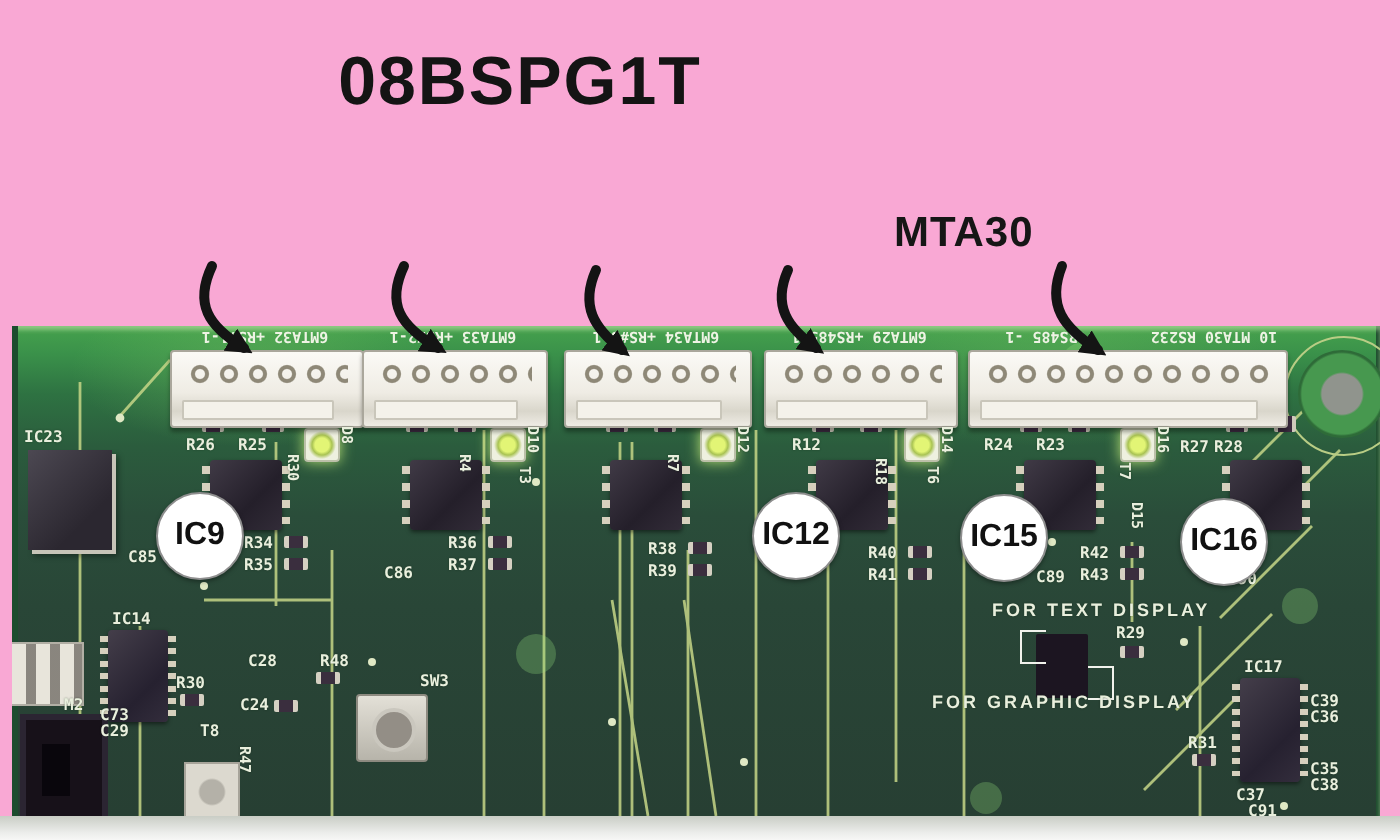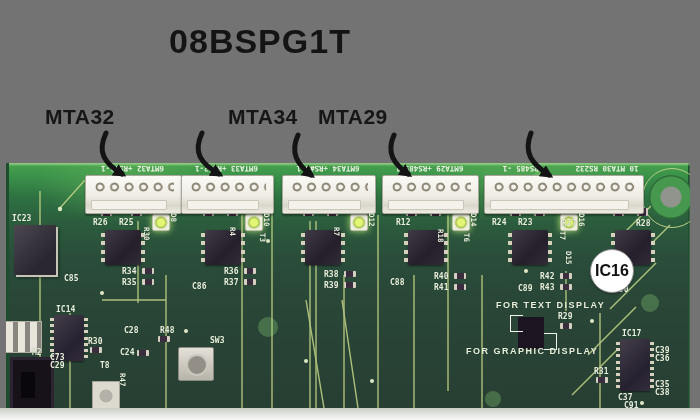--- a/index.html
+++ b/index.html
@@ -1,16 +1,16 @@
 <!DOCTYPE html>
 <html><head>
 <meta charset="utf-8">
 <style>
   html,body{margin:0;padding:0;background:#fff;}
-  #stage{position:relative;width:700px;height:420px;background:#737373;overflow:hidden;
+  #stage{position:relative;width:700px;height:420px;background:#f9a8d4;overflow:hidden;
          font-family:"Liberation Sans",sans-serif;}
   
   .title{position:absolute;left:160px;top:22px;width:200px;text-align:center;
          font-size:34px;font-weight:bold;color:#141414;letter-spacing:1px;}
   .mta{position:absolute;top:105px;font-size:21px;font-weight:bold;color:#161616;letter-spacing:.5px;}
   #arrows{position:absolute;left:0;top:0;z-index:30;}
   
   #pcb{position:absolute;left:6px;top:163px;width:684px;height:245px;overflow:hidden;
     background:
       radial-gradient(130px 55px at 120px 22px, rgba(130,205,100,.35), transparent 70%),
@@ -77,23 +77,21 @@
   .silvercomp{position:absolute;left:86px;top:218px;width:26px;height:28px;z-index:4;background:#dcd9cf;border:1px solid #a7a49a;
       background-image:radial-gradient(circle at 50% 50%, #b4b1a8 0 6px, rgba(0,0,0,0) 7px);}
 </style>
 </head>
 <body>
 
 <div id="stage">
 
   <div class="title">08BSPG1T</div>
 
-  <span class="mta" style="left:45px">MTA32</span>
-  <span class="mta" style="left:228px">MTA34</span>
-  <span class="mta" style="left:318px">MTA29</span>
+  <span class="mta" style="left:447px">MTA30</span>
 
   <div id="pcb">
 
     <svg class="traces" width="684" height="245">
       <g stroke="#c6d687" stroke-width="1.4" opacity="0.85" fill="none">
         <line x1="34" y1="28" x2="34" y2="245"></line>
           <line x1="64" y1="150" x2="64" y2="245"></line>
         <line x1="132" y1="58" x2="132" y2="140"></line>
           <line x1="160" y1="112" x2="160" y2="245"></line>
         <line x1="236" y1="52" x2="236" y2="245"></line>
@@ -233,22 +231,22 @@
 
     <span class="sk" style="left:486px;top:56px">R24</span>
     <span class="sk" style="left:512px;top:56px">R23</span>
     <span class="sk v" style="left:571px;top:50px">D16</span>
     <span class="sk" style="left:534px;top:110px">R42</span>
     <span class="sk" style="left:534px;top:121px">R43</span>
     <span class="sk" style="left:512px;top:122px">C89</span>
     <div class="res" style="left:554px;top:110px"></div>
     <div class="res" style="left:554px;top:121px"></div>
 
-    <span class="sk" style="left:556px;top:57px">R27</span>
-    <span class="sk" style="left:630px;top:57px">R28</span>
+    <span class="sk" style="left:584px;top:57px">R27</span>
+    <span class="sk" style="left:601px;top:57px">R28</span>
     <span class="sk v" style="left:552px;top:68px">T7</span>
     <span class="sk v" style="left:558px;top:88px">D15</span>
     <span class="sk" style="left:608px;top:123px">C90</span>
 
     <span class="sk" style="left:6px;top:52px">IC23</span>
     <div class="darkchip"></div>
 
     <span class="sk" style="left:50px;top:143px">IC14</span>
     <div class="soic16" style="left:48px;top:152px;width:30px;height:46px"></div>
     <span class="sk" style="left:82px;top:175px">R30</span>
@@ -288,20 +286,23 @@
     <div class="soic16" style="left:614px;top:176px;width:30px;height:52px"></div>
     <span class="sk" style="left:588px;top:205px">R31</span>
     <div class="res" style="left:590px;top:214px"></div>
     <span class="sk" style="left:649px;top:184px">C39</span>
     <span class="sk" style="left:649px;top:192px">C36</span>
     <span class="sk" style="left:649px;top:218px">C35</span>
     <span class="sk" style="left:649px;top:226px">C38</span>
     <span class="sk" style="left:612px;top:231px">C37</span>
     <span class="sk" style="left:618px;top:239px">C91</span>
 
+    <div class="badge" style="left:72px;top:83px">IC9</div>
+    <div class="badge" style="left:370px;top:83px">IC12</div>
+    <div class="badge" style="left:474px;top:84px">IC15</div>
     <div class="badge" style="left:584px;top:86px">IC16</div>
   </div>
 
   <div id="shadowstrip"></div>
 
   <svg id="arrows" width="700" height="420">
     <defs>
       <marker id="ah" markerWidth="13" markerHeight="13" refX="8" refY="6.5" orient="auto" markerUnits="userSpaceOnUse">
         <path d="M0,0 L13,6.5 L0,13 z" fill="#141414"></path>
       </marker>

